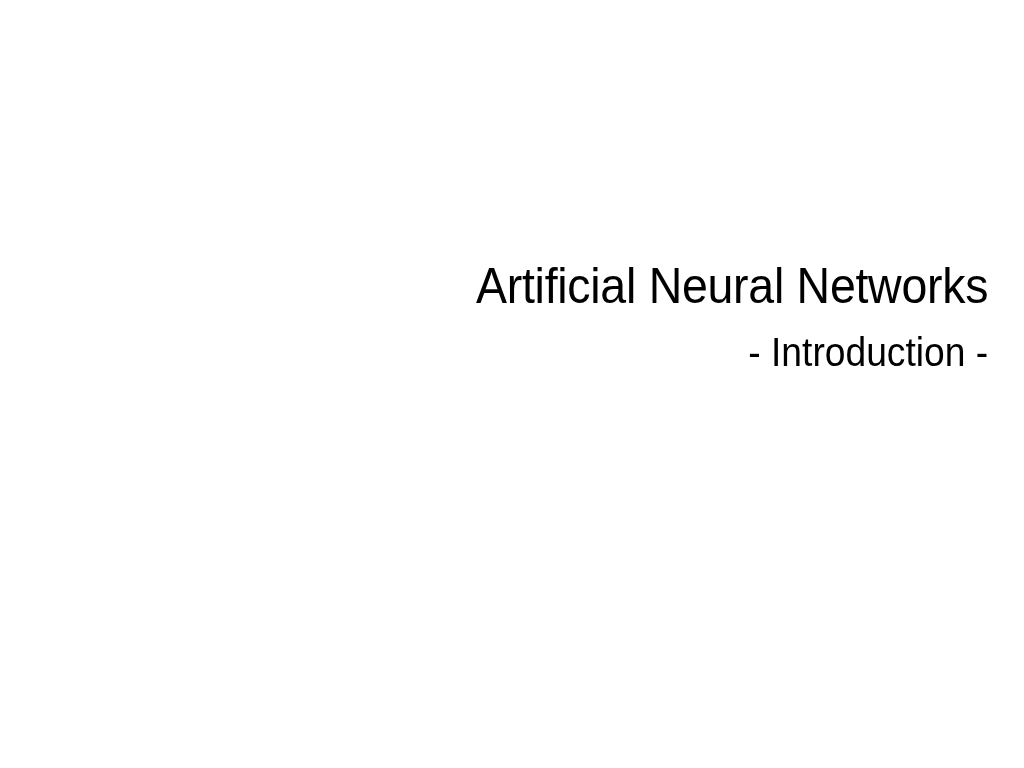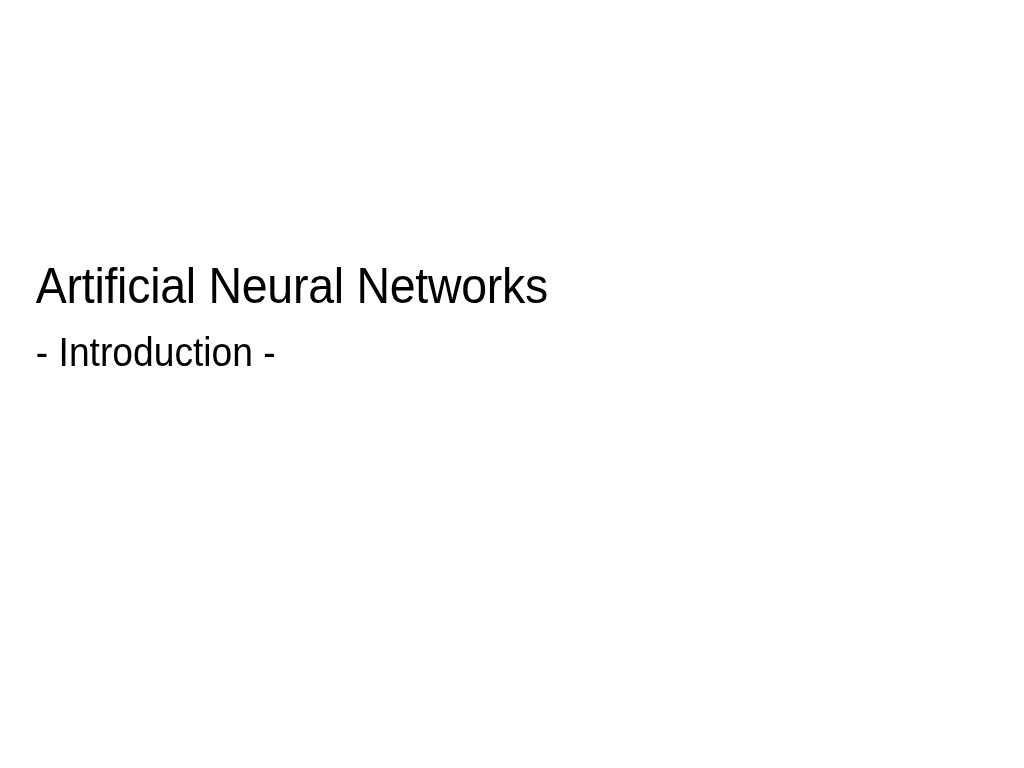--- a/index.html
+++ b/index.html
@@ -4,21 +4,21 @@
   <style>
     html, body { margin: 0; padding: 0; }
     body {
       width: 1024px; height: 768px; background: #ffffff; overflow: hidden;
       font-family: "Liberation Sans", sans-serif; color: #000000;
       position: relative;
     }
     .slide { position: absolute; left: 0; top: 0; width: 1024px; height: 768px; }
     .title-block {
       position: absolute; left: 0; width: 1024px; top: 248px;
-      text-align: left;
+      text-align: right;
     }
     .title {
       font-size: 50px; line-height: 76px; letter-spacing: -0.3px;
       transform: scaleX(0.93); transform-origin: center;
     }
     .subtitle {
       font-size: 40px; line-height: 56px;
       transform: scaleX(0.93); transform-origin: center;
     }
     .dash-lead { font-size: 40px; }

